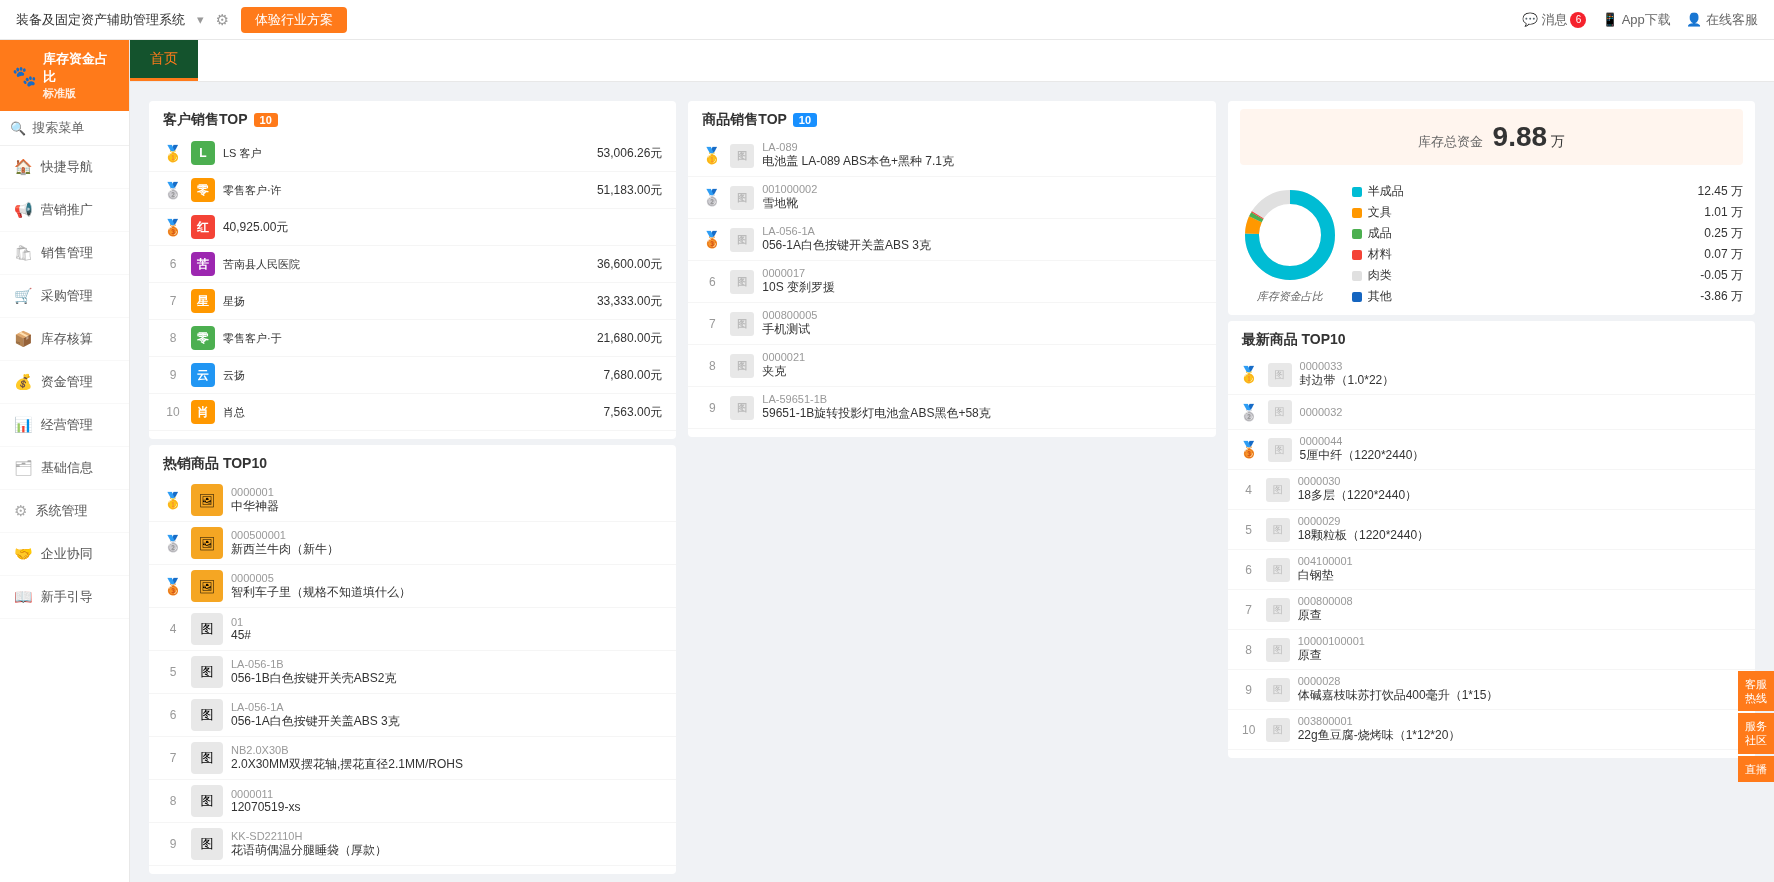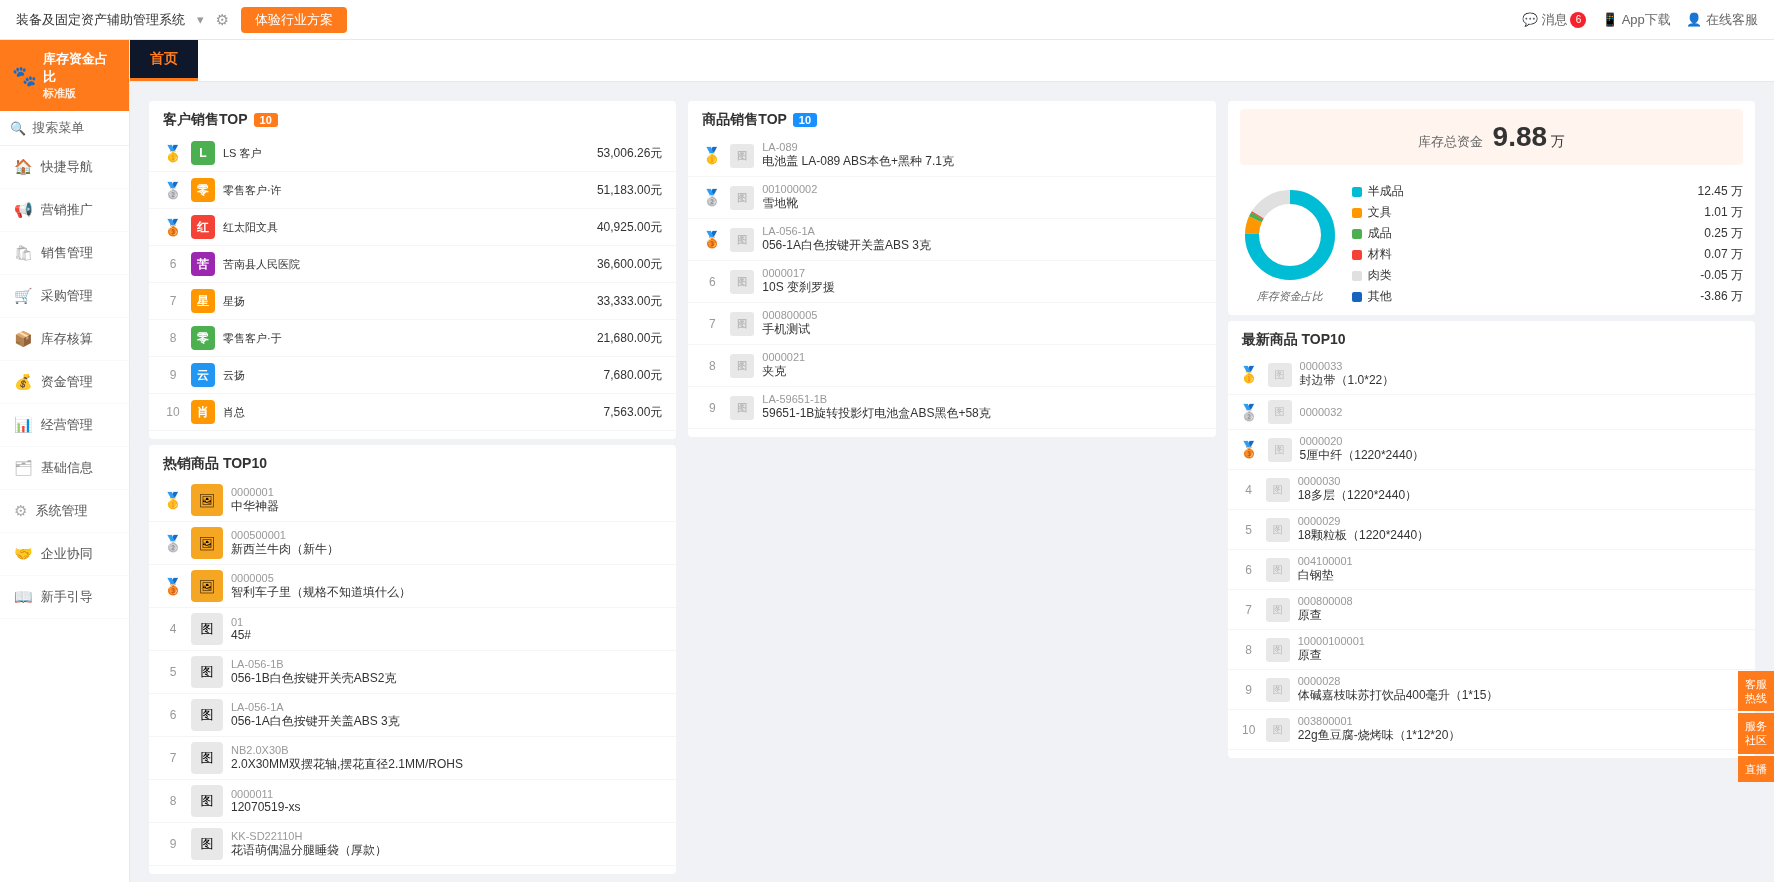--- a/index.html
+++ b/index.html
@@ -98,21 +98,21 @@
       align-items: center;
       flex-shrink: 0;
     }
     .nav-tab {
       padding: 10px 20px;
       font-size: 14px;
       cursor: pointer;
       color: #333;
       border-bottom: 3px solid transparent;
     }
-    .nav-tab.active { color: #ff7a1a; border-bottom-color: #ff7a1a; background: #0f172a; font-weight: bold; }
+    .nav-tab.active { color: #ff7a1a; border-bottom-color: #ff7a1a; background: #14532d; }
 
     
     .main-scroll { flex: 1; overflow-y: auto; overflow-x: hidden; background: #f0f2f5; }
 
     .panel {
       background: #fff;
       margin: 6px;
       border-radius: 4px;
       overflow: hidden;
     }
@@ -364,21 +364,20 @@
   </div>
                 <div class="rank-item">
     <span style="font-size:16px;">🥈</span>
     <div class="rank-avatar" style="background:#ff9800;">零</div>
     <span class="rank-name">零售客户·许</span>
     <span class="rank-value">51,183.00元</span>
   </div>
                 <div class="rank-item">
     <span style="font-size:16px;">🥉</span>
     <div class="rank-avatar" style="background:#f44336;">红</div>
-    <span class="rank-name">红太阳文具</span>
     <span class="rank-value">40,925.00元</span>
   </div>
                 <div class="rank-item">
     <span class="rank-num">6</span>
     <div class="rank-avatar" style="background:#9c27b0;">苦</div>
     <span class="rank-name">苦南县人民医院</span>
     <span class="rank-value">36,600.00元</span>
   </div>
                 <div class="rank-item">
     <span class="rank-num">7</span>
@@ -634,21 +633,21 @@
     <span style="font-size:16px;">🥈</span>
     <div class="newest-thumb">图</div>
     <div class="newest-info">
       <div class="newest-code">0000032</div>
     </div>
   </div>
                 <div class="newest-item">
     <span style="font-size:16px;">🥉</span>
     <div class="newest-thumb">图</div>
     <div class="newest-info">
-      <div class="newest-code">0000020</div>
+      <div class="newest-code">0000044</div>
       <div class="newest-name">5厘中纤（1220*2440）</div>
     </div>
   </div>
                 <div class="newest-item">
     <span class="newest-rank">4</span>
     <div class="newest-thumb">图</div>
     <div class="newest-info">
       <div class="newest-code">0000030</div>
       <div class="newest-name">18多层（1220*2440）</div>
     </div>

